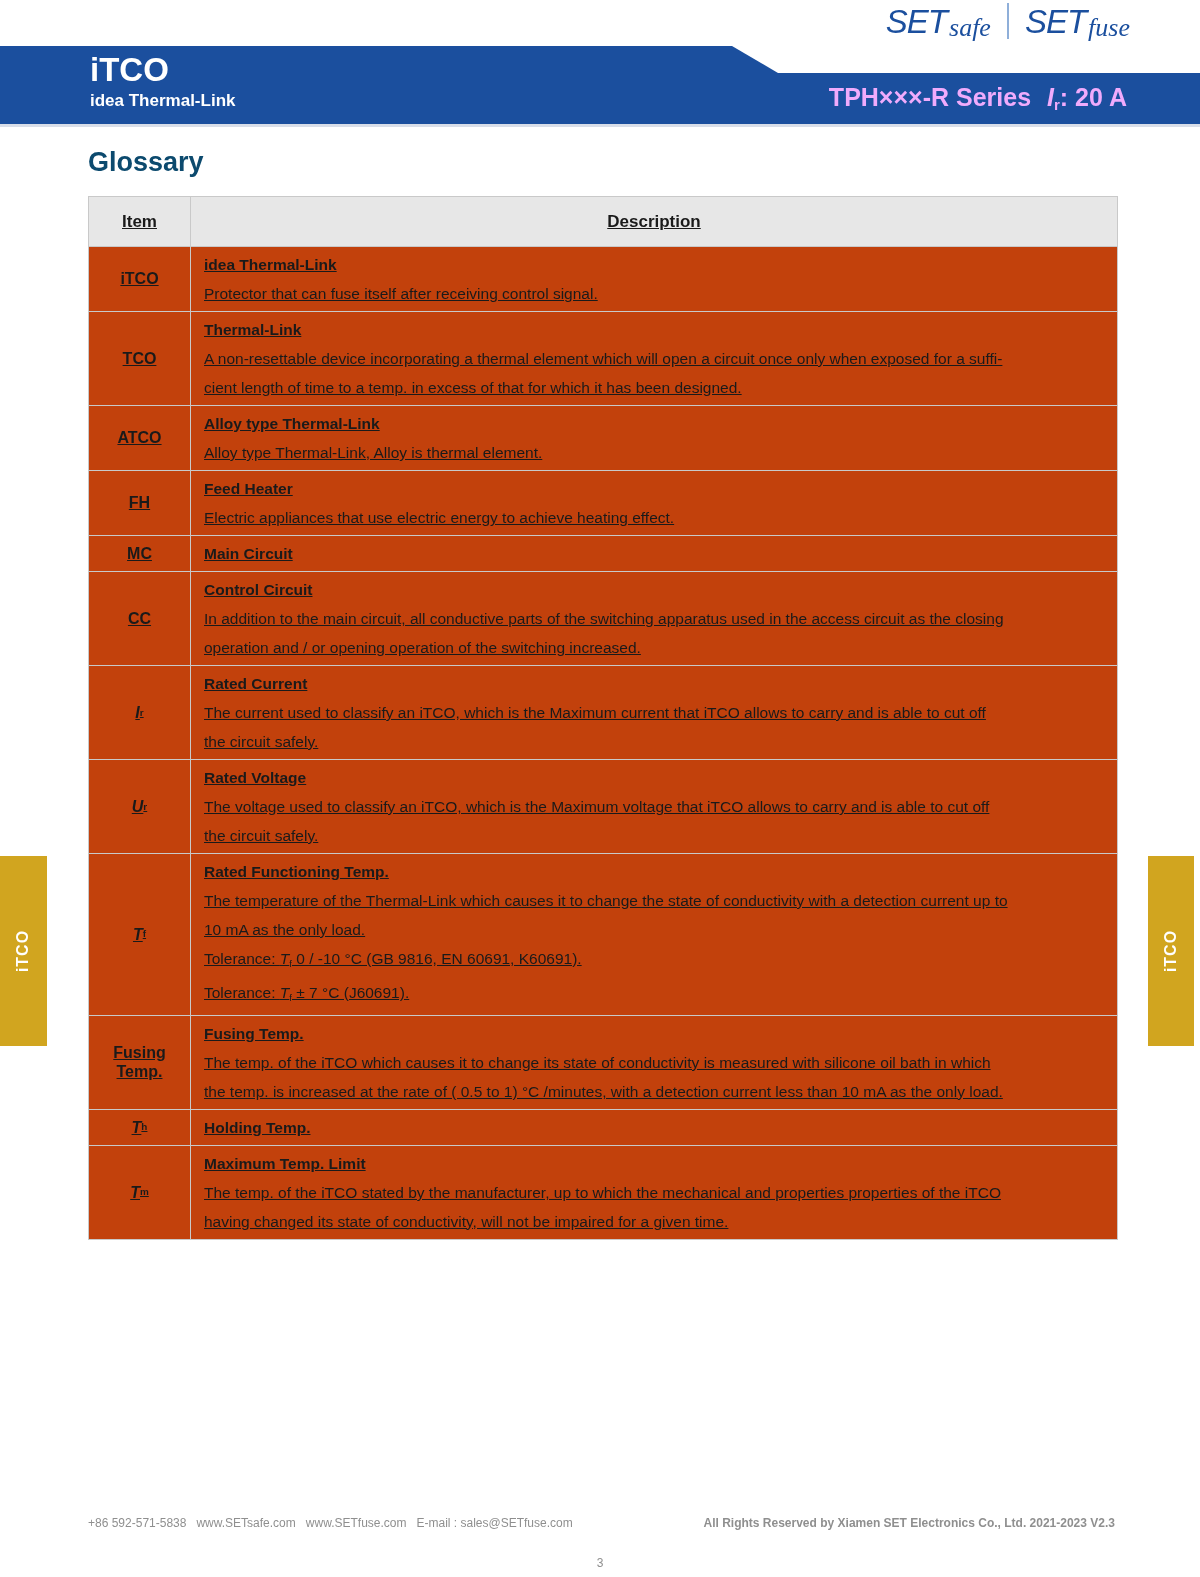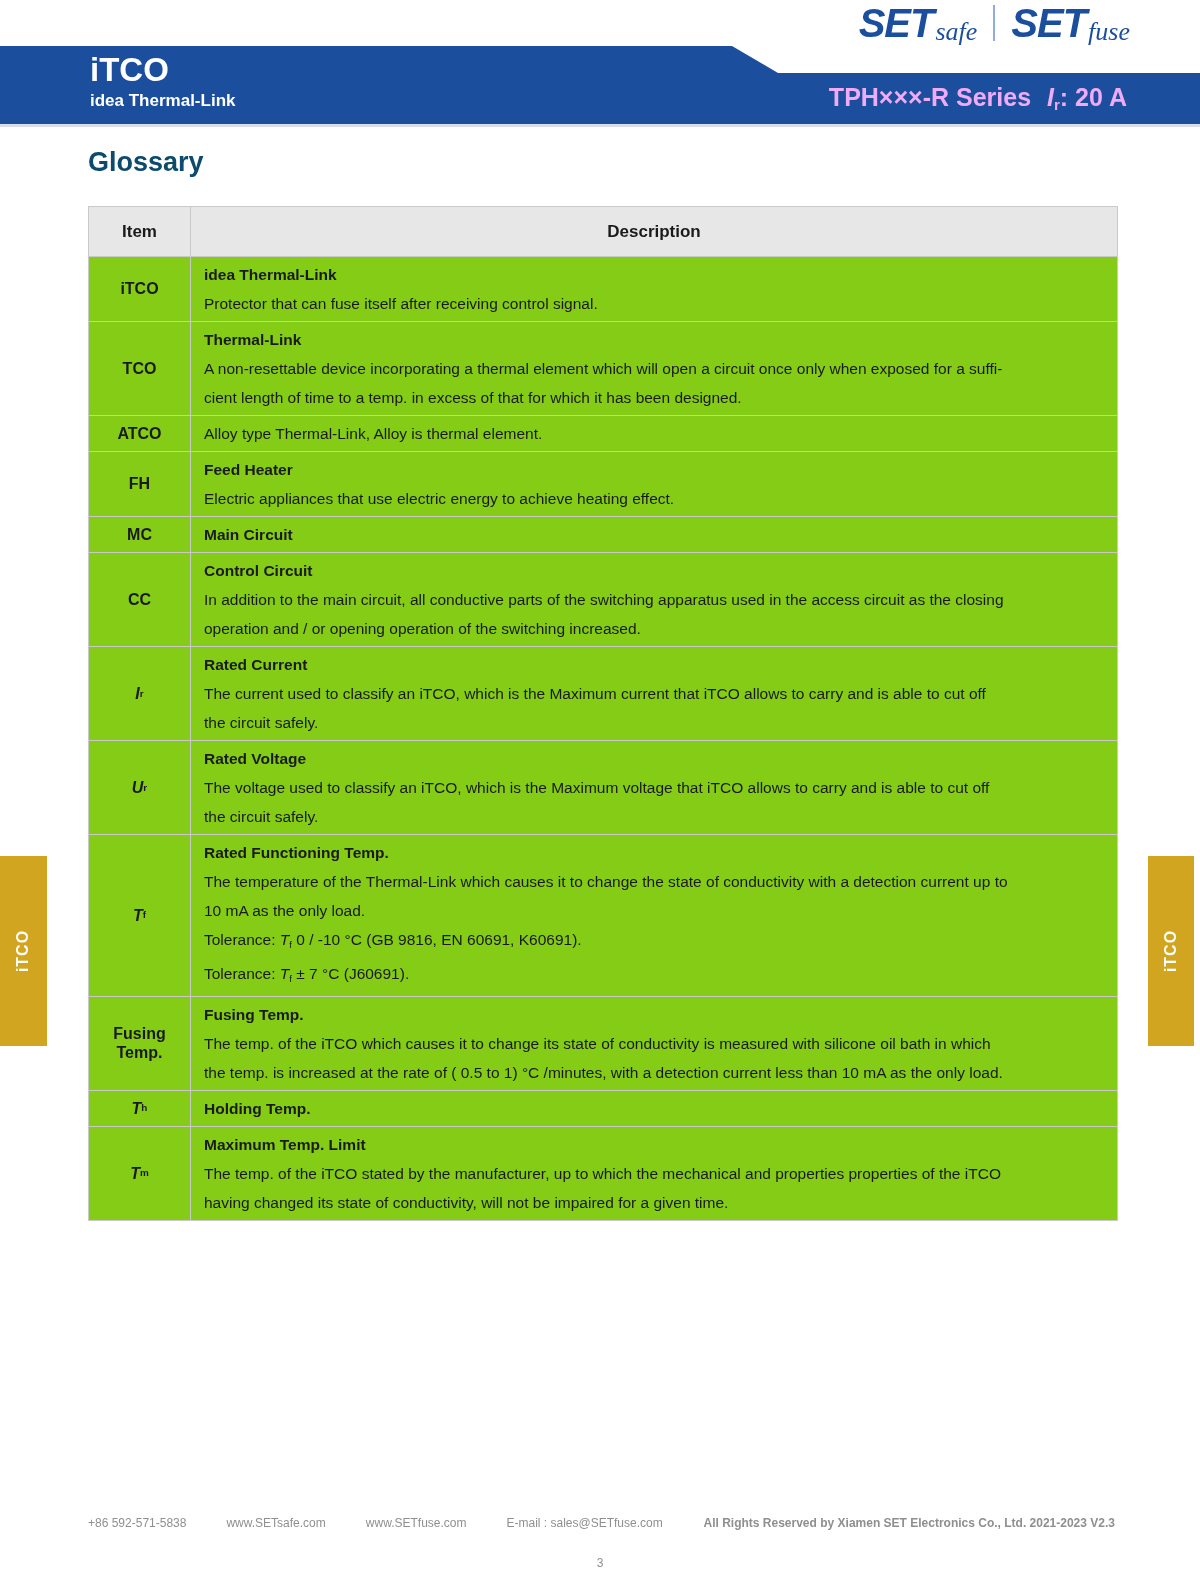--- a/index.html
+++ b/index.html
@@ -12,39 +12,39 @@
   *{margin:0;padding:0;box-sizing:border-box;}
   html,body{background:#fff;}
   body{
     width:1200px;height:1577px;position:relative;overflow:hidden;
     font-family:"Liberation Sans","DejaVu Sans",sans-serif;color:#1a1a1a;
   }
 
   
   .logo-strip{position:absolute;top:0;left:0;width:1200px;height:46px;background:#fff;}
   .logos{position:absolute;top:3px;right:70px;display:flex;align-items:center;color:var(--blue);}
-  .logo-bold{font-style:italic;font-weight:bold;font-size:40px;letter-spacing:-1px;line-height:1;}
+  .logo-bold{font-style:italic;font-weight:normal;font-size:33px;letter-spacing:-1px;line-height:1;}
   .logo-suffix{font-style:italic;font-size:26px;font-family:"Liberation Serif","DejaVu Serif",serif;line-height:1;margin-left:2px;position:relative;top:3px;}
   .logo-divider{width:2px;height:36px;background:#8FAFD9;margin:0 16px;}
 
   
   .blue-band{position:absolute;top:46px;left:0;width:1200px;height:81px;background:var(--blue);border-bottom:3px solid #D8DEE9;}
   .band-notch{position:absolute;top:0;right:0;width:500px;height:27px;background:#fff;
     clip-path:polygon(32px 0,100% 0,100% 100%,78px 100%);}
   .band-product{position:absolute;left:90px;top:7px;color:#fff;font-weight:bold;font-size:33px;line-height:1;}
   .band-subtitle{position:absolute;left:90px;top:46px;color:#fff;font-weight:bold;font-size:17px;line-height:1;}
   .band-series{position:absolute;right:73px;bottom:12px;color:#f0abfc;font-weight:bold;font-size:25px;line-height:1;white-space:nowrap;}
   .band-series .sym{font-style:italic;margin-left:16px;}
   .band-series .symsub{font-size:0.6em;vertical-align:-0.25em;}
 
   
   .page-title{position:absolute;left:88px;top:147px;font-size:27px;font-weight:bold;color:#0c4a6e;}
 
   
-  .g-table{position:absolute;left:88px;top:206px;width:1030px;border:1px solid var(--tbl-border);background:#84cc16;}
+  .g-table{position:absolute;left:88px;top:196px;width:1030px;border:1px solid var(--tbl-border);background:#c2410c;text-decoration:underline;}
   .g-header{display:flex;background:var(--tbl-header-bg);height:50px;border-bottom:1px solid var(--tbl-border);
     font-weight:bold;font-size:17px;}
   .g-col-item{width:102px;flex:none;border-right:1px solid var(--tbl-border);
     display:flex;align-items:center;justify-content:center;text-align:center;}
   .g-col-desc{flex:1;display:flex;align-items:center;justify-content:center;}
   .g-row{display:flex;border-bottom:1px solid var(--tbl-border);}
   .g-row:last-child{border-bottom:none;}
   .g-item{width:102px;flex:none;border-right:1px solid var(--tbl-border);
     display:flex;align-items:center;justify-content:center;text-align:center;
     font-weight:bold;font-size:16px;padding:4px 6px;line-height:1.2;}
@@ -59,21 +59,21 @@
   
   .side-tab{position:absolute;top:856px;height:190px;background:var(--gold);
     display:flex;align-items:center;justify-content:center;}
   .side-tab-left{left:0;width:47px;}
   .side-tab-right{left:1148px;width:46px;}
   .side-tab span{transform:rotate(-90deg);color:#fff;font-weight:bold;font-size:16px;letter-spacing:1px;white-space:nowrap;}
 
   
   .footer-line{position:absolute;left:88px;right:85px;top:1516px;display:flex;align-items:baseline;
     font-size:12px;color:var(--footer-gray);}
-  .footer-contacts{display:flex;gap:40px;}
+  .footer-contacts{display:flex;gap:10px;}
   .footer-rights{margin-left:auto;font-weight:bold;}
   .page-number{position:absolute;top:1556px;left:0;width:1200px;text-align:center;
     font-size:12px;color:var(--footer-gray);}
 </style>
 </head>
 <body>
 
 <div class="logo-strip">
   <div class="logos">
     <span>
@@ -114,20 +114,21 @@
         <div class="g-item">TCO</div>
         <div class="g-desc">
           <div class="g-term">Thermal-Link</div>
           <div class="g-line">A non-resettable device incorporating a thermal element which will open a circuit once only when exposed for a suffi-</div>
           <div class="g-line">cient length of time to a temp. in excess of that for which it has been designed.</div>
         </div>
       </div>
       <div class="g-row">
         <div class="g-item">ATCO</div>
         <div class="g-desc">
+          <div class="g-term">Alloy type Thermal-Link</div>
           <div class="g-line">Alloy type Thermal-Link, Alloy is thermal element.</div>
         </div>
       </div>
       <div class="g-row">
         <div class="g-item">FH</div>
         <div class="g-desc">
           <div class="g-term">Feed Heater</div>
           <div class="g-line">Electric appliances that use electric energy to achieve heating effect.</div>
         </div>
       </div>

